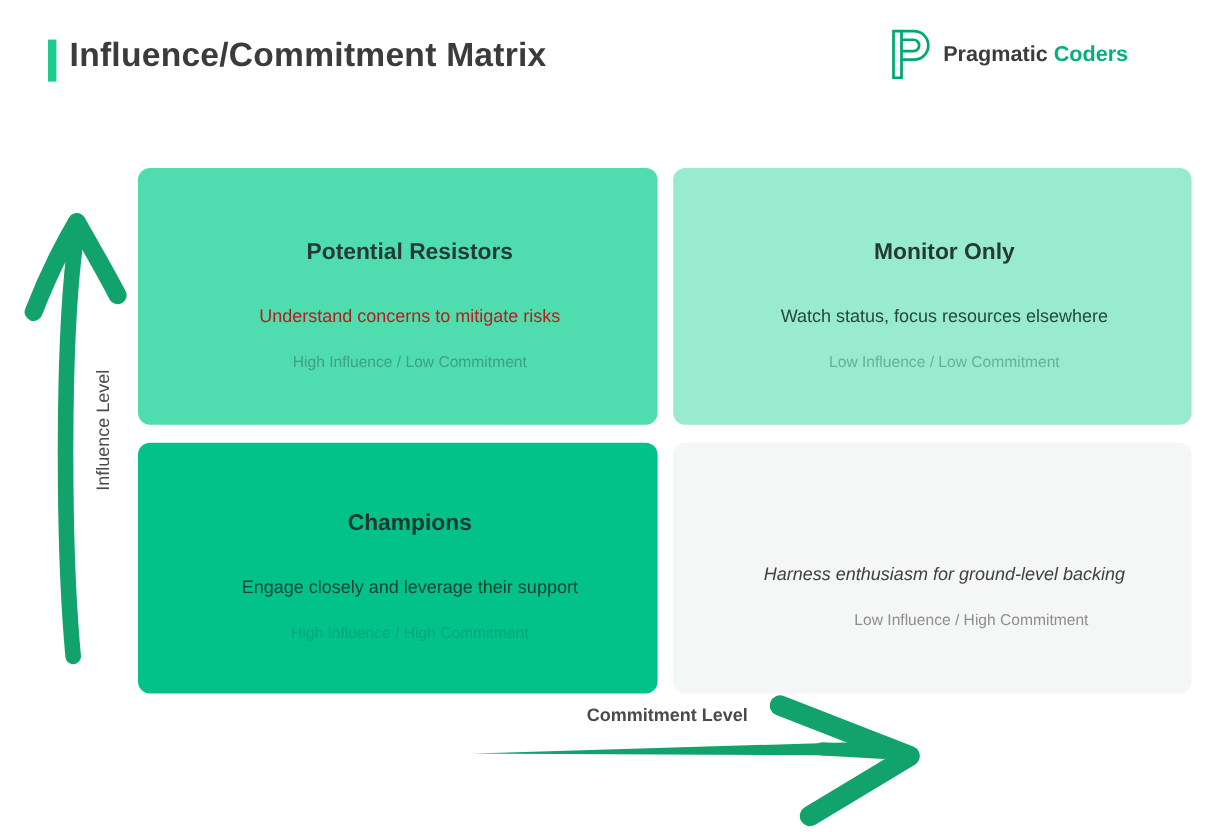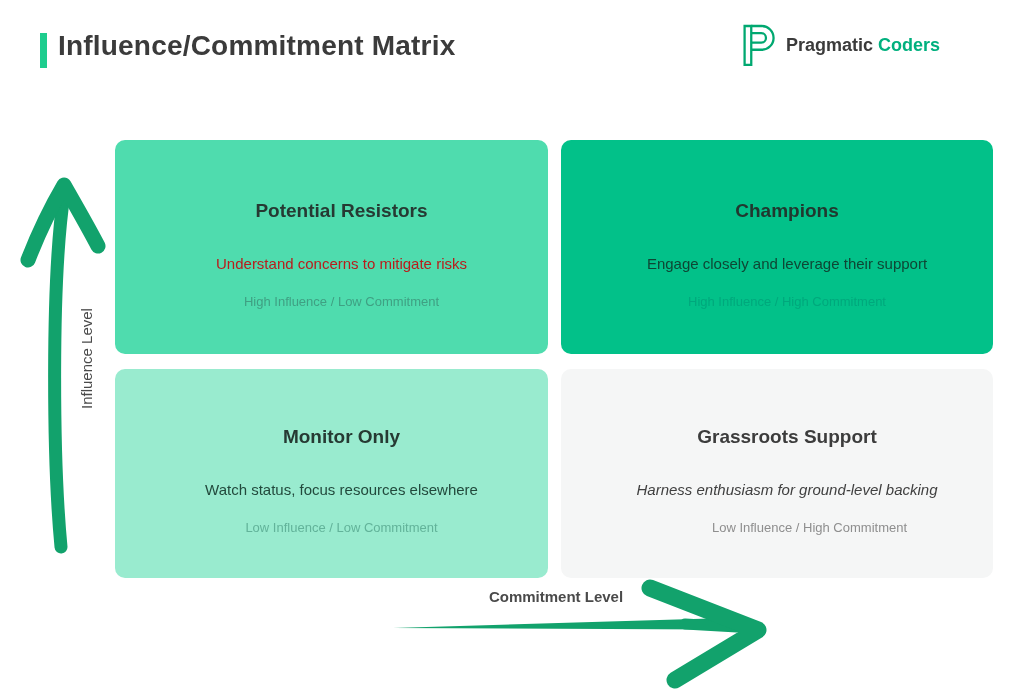--- a/index.html
+++ b/index.html
@@ -72,32 +72,31 @@
       <span class="part1" style="color: rgb(59, 59, 59);">Pragmatic</span><span class="part2" style="color: rgb(0, 176, 126);">Coders</span>
     </div>
   </div>
 
   <div id="matrix">
     <div class="quadrant" style="background: rgb(79, 220, 174);">
       <div class="q-title" style="color: rgb(38, 58, 51);">Potential Resistors</div>
       <div class="q-desc" style="color: #b91c1c; text-align: center;">Understand concerns to mitigate risks</div>
       <div class="q-tag" style="color: rgb(63, 160, 131); text-align: right;">High Influence / Low Commitment</div>
     </div>
+    <div class="quadrant" style="background: rgb(153, 235, 207);">
+      <div class="q-title" style="color: rgb(38, 58, 51);">Monitor Only</div>
+      <div class="q-desc" style="color: rgb(34, 73, 60);">Watch status, focus resources elsewhere</div>
+      <div class="q-tag" style="color: rgb(98, 179, 154);">Low Influence / Low Commitment</div>
+    </div>
     <div class="quadrant" style="background: rgb(2, 193, 137);">
       <div class="q-title" style="color: rgb(33, 56, 47);">Champions</div>
       <div class="q-desc" style="color: rgb(14, 70, 52);">Engage closely and leverage their support</div>
       <div class="q-tag" style="color: rgb(0, 168, 124);">High Influence / High Commitment</div>
     </div>
-    <div class="quadrant" style="background: rgb(153, 235, 207);">
-      <div class="q-title" style="color: rgb(38, 58, 51);">Monitor Only</div>
-      <div class="q-desc" style="color: rgb(34, 73, 60);">Watch status, focus resources elsewhere</div>
-      <div class="q-tag" style="color: rgb(98, 179, 154);">Low Influence / Low Commitment</div>
-    </div>
     <div class="quadrant" style="background: rgb(245, 246, 246);">
-      <div class="q-title" style="color: rgb(60, 60, 60);">Grassroots Support</div>
       <div class="q-desc" style="color: rgb(64, 64, 64); font-style: italic;">Harness enthusiasm for ground-level backing</div>
       <div class="q-tag" style="color: rgb(142, 142, 142); margin-left: 45px;">Low Influence / High Commitment</div>
     </div>
   </div>
 
   <svg id="y-arrow" viewBox="0 0 95 385">
     <path class="arrow-stroke" d="M41 375 C33 290 31 110 44 22" fill="none" stroke-width="13" stroke-linecap="round" stroke="#12A26C"></path>
     <path class="arrow-stroke" d="M8 88 C22 52 34 30 44 13 C56 34 67 53 78 74" fill="none" stroke-width="15" stroke-linecap="round" stroke-linejoin="round" stroke="#12A26C"></path>
   </svg>
   <div id="y-axis-label" style="color: rgb(74, 74, 74);">Influence Level</div>

